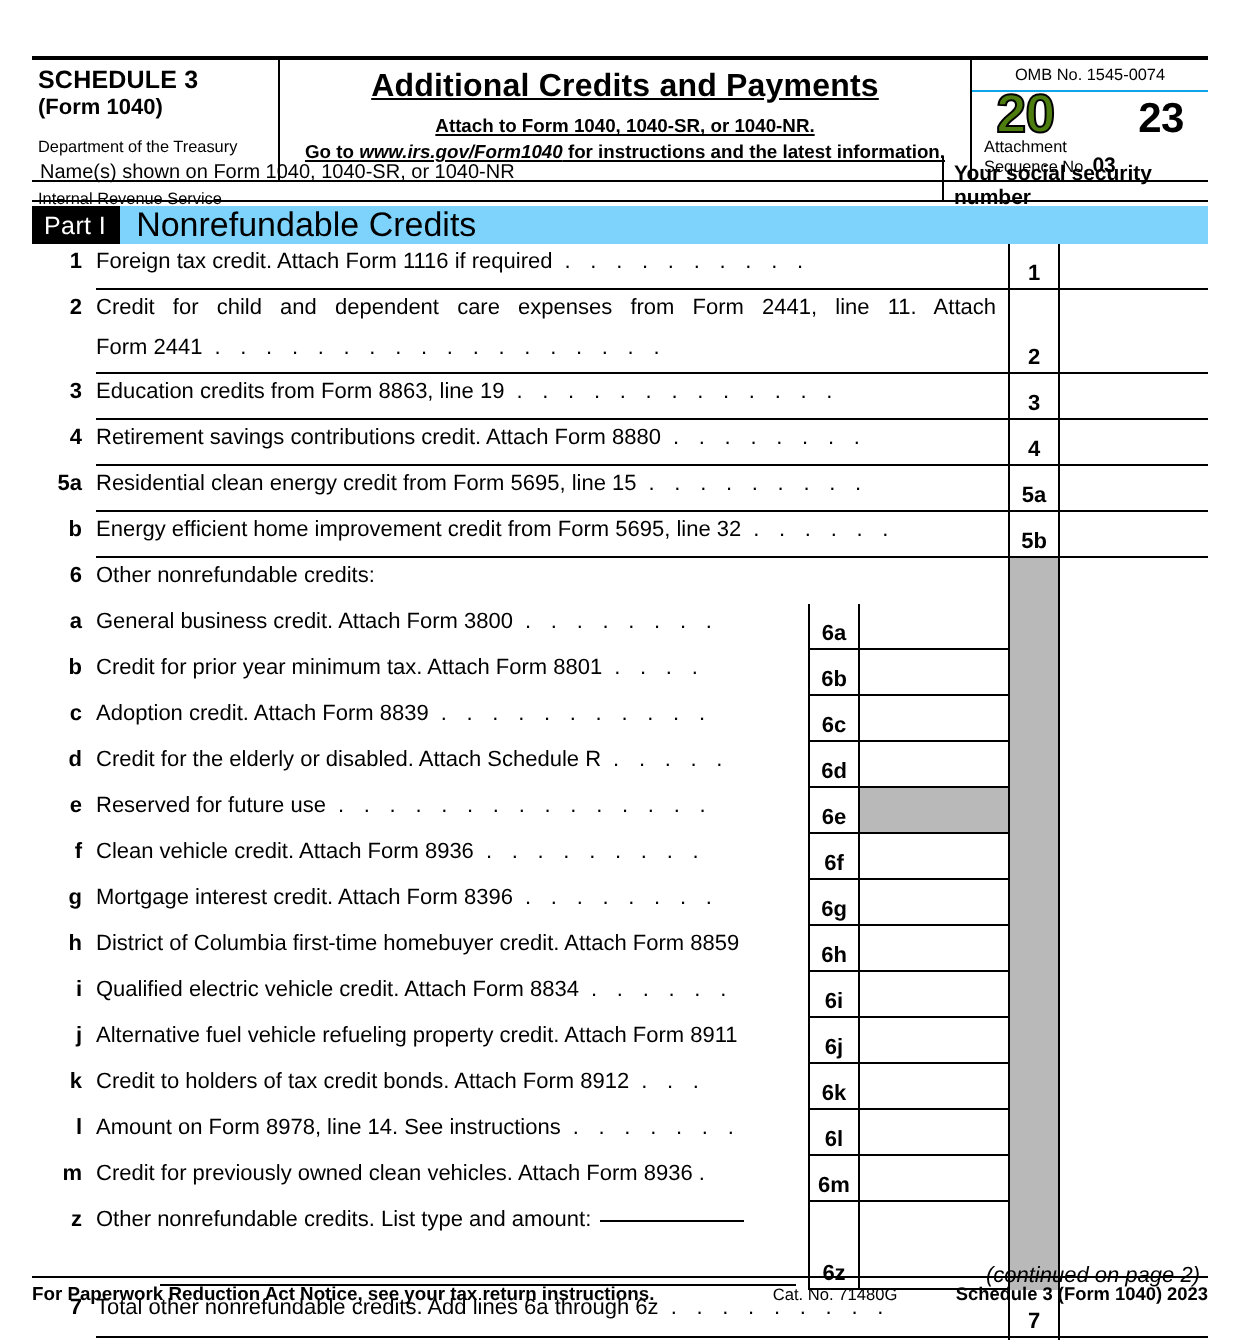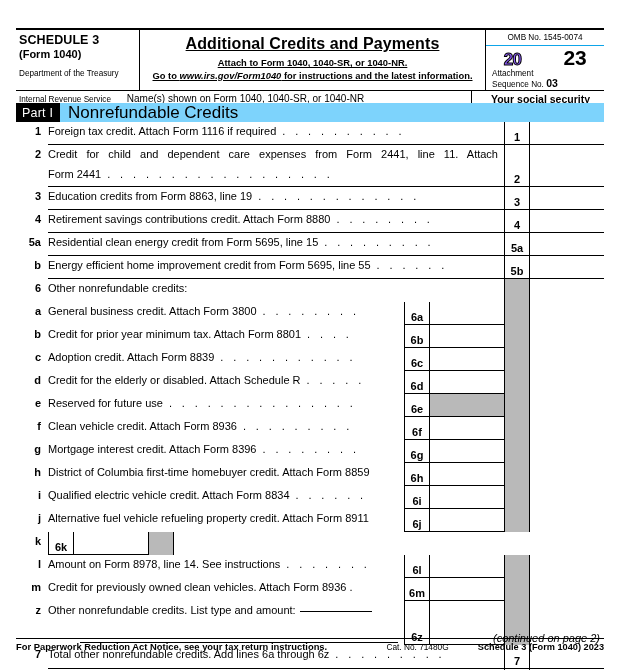--- a/index.html
+++ b/index.html
@@ -96,23 +96,23 @@
     padding-top: 2px;
     border-bottom: 1px solid #0ea5e9;
     padding-bottom: 2px;
   }
   .yearwrap {
     padding-top: 1px;
     line-height: 21px;
     height: 22px;
   }
   .yr-hollow {
-    font-size: 17px;
-    font-weight: bold;
-    color: #8b5cf6;
+    font-size: 27px;
+    font-weight: bold;
+    color: #4d7c0f;
     -webkit-text-stroke: 1px #000;
     letter-spacing: -.5px;
   }
   .yr-solid {
     font-size: 21px;
     font-weight: bold;
     letter-spacing: -.3px;
     padding-left: 42px;
   }
   .attach {
@@ -122,27 +122,26 @@
     padding-left: 6px;
   }
   .attach b {
     font-size: 10.5px;
   }
 
   
   .namerow {
     position: absolute;
     left: 16px;
-    top: 90px;
+    top: 78px;
     width: 588px;
     height: 23px;
     box-sizing: border-box;
     border-bottom: 1.5px solid #000;
     display: flex;
-    text-align: center;
   }
   .name-left {
     flex: 1;
     font-size: 10px;
     padding: 3px 0 0 4px;
     border-right: 1.5px solid #000;
     box-sizing: border-box;
   }
   .name-right {
     width: 132px;
@@ -427,21 +426,21 @@
 
     <div class="row" style="height:23px">
       <div class="cell-no">5a</div>
       <div class="cell-txt bb"><span>Residential clean energy credit from Form 5695, line 15</span><span class="leader">. . . . . . . . .</span></div>
       <div class="cell-lineno bb">5a</div>
       <div class="cell-amt bb"></div>
     </div>
 
     <div class="row" style="height:23px">
       <div class="cell-no">b</div>
-      <div class="cell-txt bb"><span>Energy efficient home improvement credit from Form 5695, line 55</span><span class="leader">. . . . . .</span></div>
+      <div class="cell-txt bb"><span>Energy efficient home improvement credit from Form 5695, line 32</span><span class="leader">. . . . . .</span></div>
       <div class="cell-lineno bb">5b</div>
       <div class="cell-amt bb"></div>
     </div>
 
     <div class="row" style="height:23px">
       <div class="cell-no">6</div>
       <div class="cell-txt">Other nonrefundable credits:</div>
       <div class="cell-sub-no" style="border-left:none;border-right:none"></div>
       <div class="cell-sub-amt" style="border-bottom:none"></div>
       <div class="cell-shade"></div>
@@ -524,20 +523,21 @@
         <div class="row" style="height: 23px;">
           <div class="cell-no">j</div>
           <div class="cell-txt"><span>Alternative fuel vehicle refueling property credit. Attach Form 8911</span><span class="leader"></span></div>
           <div class="cell-sub-no bb">6j</div>
           <div class="cell-sub-amt"></div>
           <div class="cell-shade"></div>
           <div class="cell-tail"></div>
         </div>
         <div class="row" style="height: 23px;">
           <div class="cell-no">k</div>
+          <div class="cell-txt"><span>Credit to holders of tax credit bonds. Attach Form 8912</span><span class="leader">. . .</span></div>
           <div class="cell-sub-no bb">6k</div>
           <div class="cell-sub-amt"></div>
           <div class="cell-shade"></div>
           <div class="cell-tail"></div>
         </div>
         <div class="row" style="height: 23px;">
           <div class="cell-no">l</div>
           <div class="cell-txt"><span>Amount on Form 8978, line 14. See instructions</span><span class="leader">. . . . . . .</span></div>
           <div class="cell-sub-no bb">6l</div>
           <div class="cell-sub-amt"></div>

